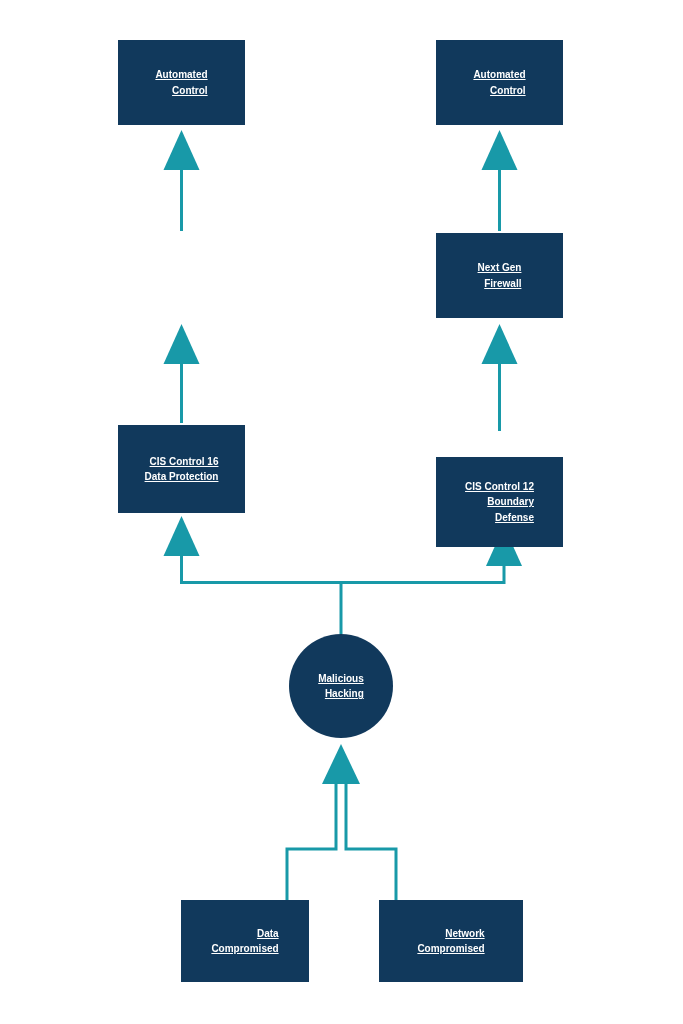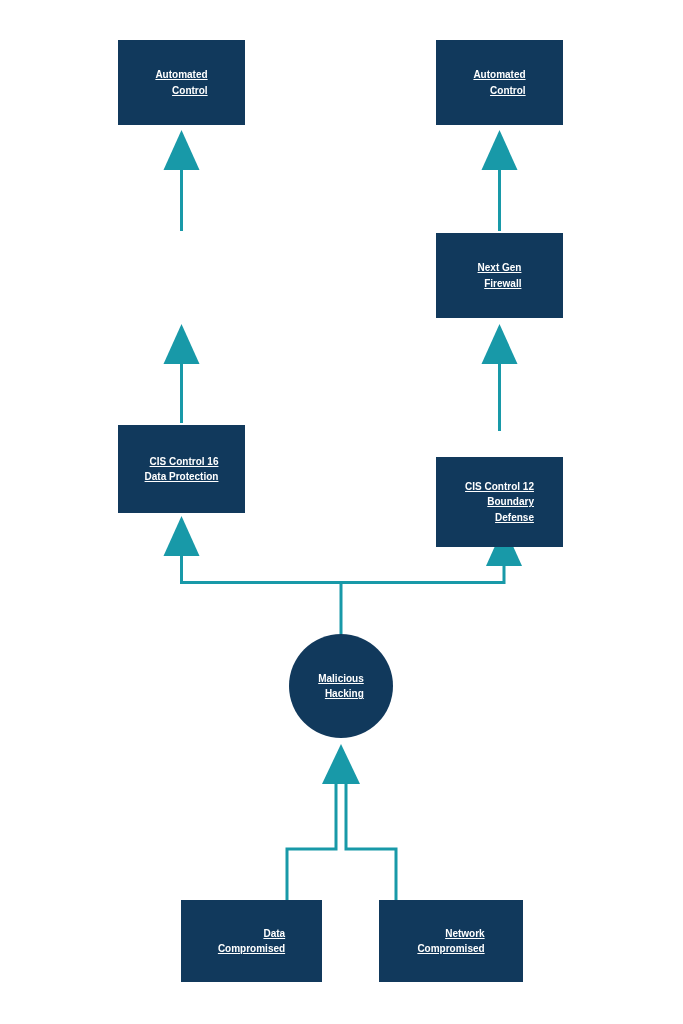--- a/index.html
+++ b/index.html
@@ -52,21 +52,21 @@
   .node.circle { border-radius: 50%; }
 
   
   .n-acl { left:118px; top:40px;  width:127px; height:85px; }
   .n-dlp { left:118px; top:233px; width:127px; height:85px; }
   .n-c13 { left:118px; top:425px; width:127px; height:88px; }
   .n-acr { left:436px; top:40px;  width:127px; height:85px; }
   .n-ngf { left:436px; top:233px; width:127px; height:85px; }
   .n-c12 { left:436px; top:433px; width:127px; height:90px;margin-top:24px; }
   .n-mal { left:289px; top:634px; width:104px; height:104px; }
-  .n-dc  { left:181px; top:900px; width:141px; height:82px; }
+  .n-dc  { left:181px; top:900px; width:128px; height:82px; }
   .n-nc  { left:379px; top:900px; width:144px; height:82px; }
 </style>
 </head>
 <body>
 
 <div class="canvas">
 
   <svg class="connectors" viewBox="0 0 683 1024" aria-hidden="true">
 
     <g>

